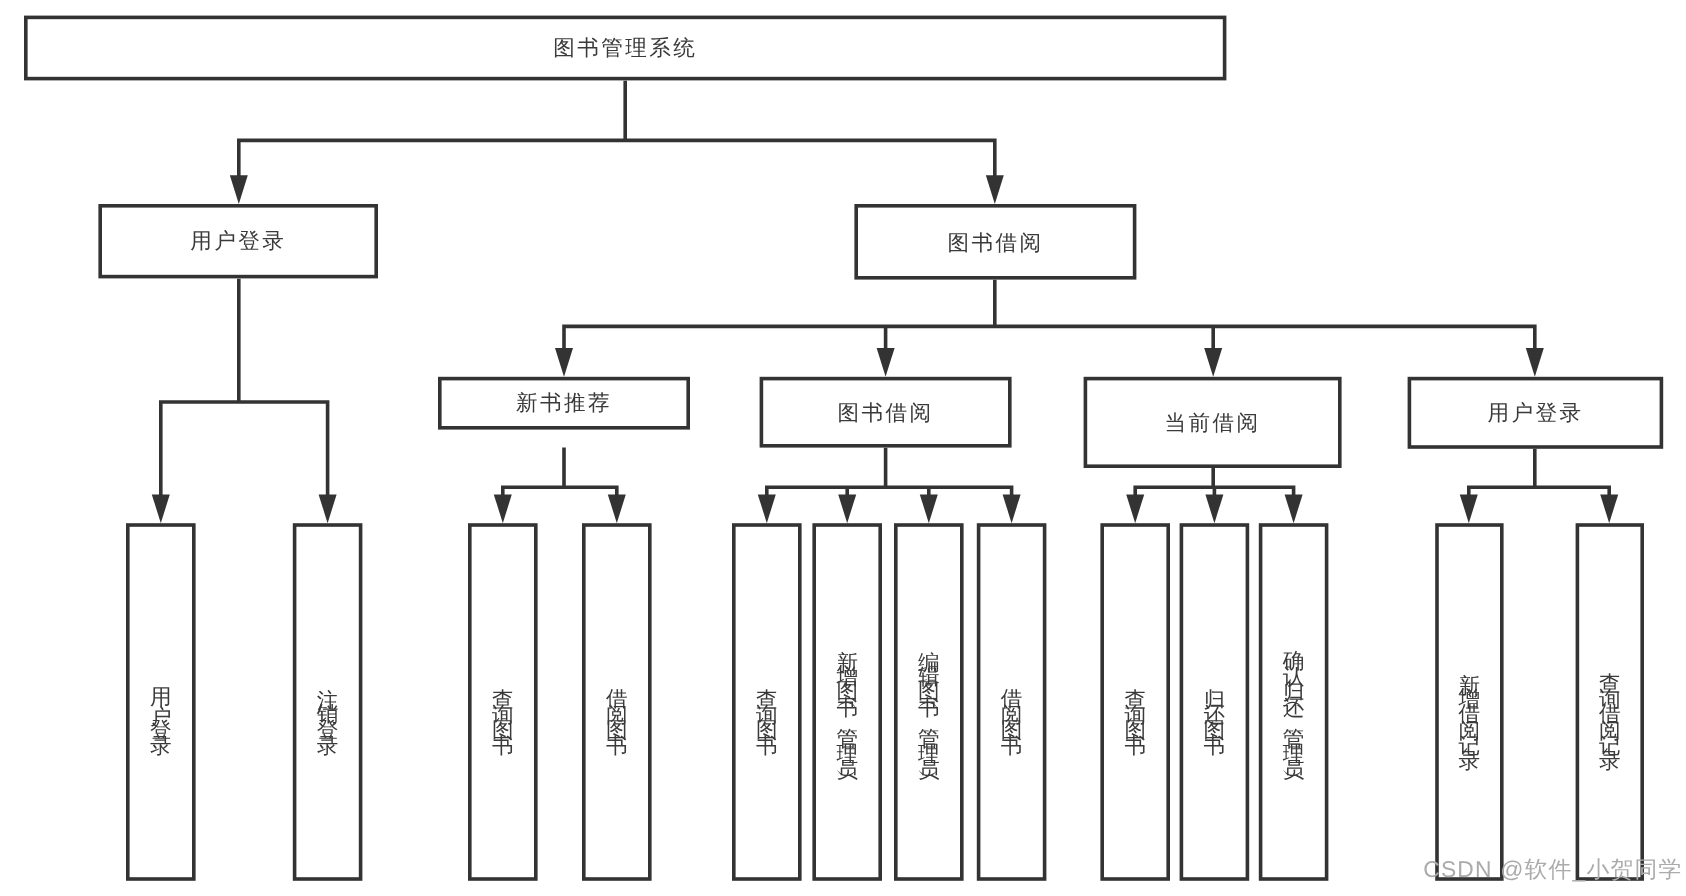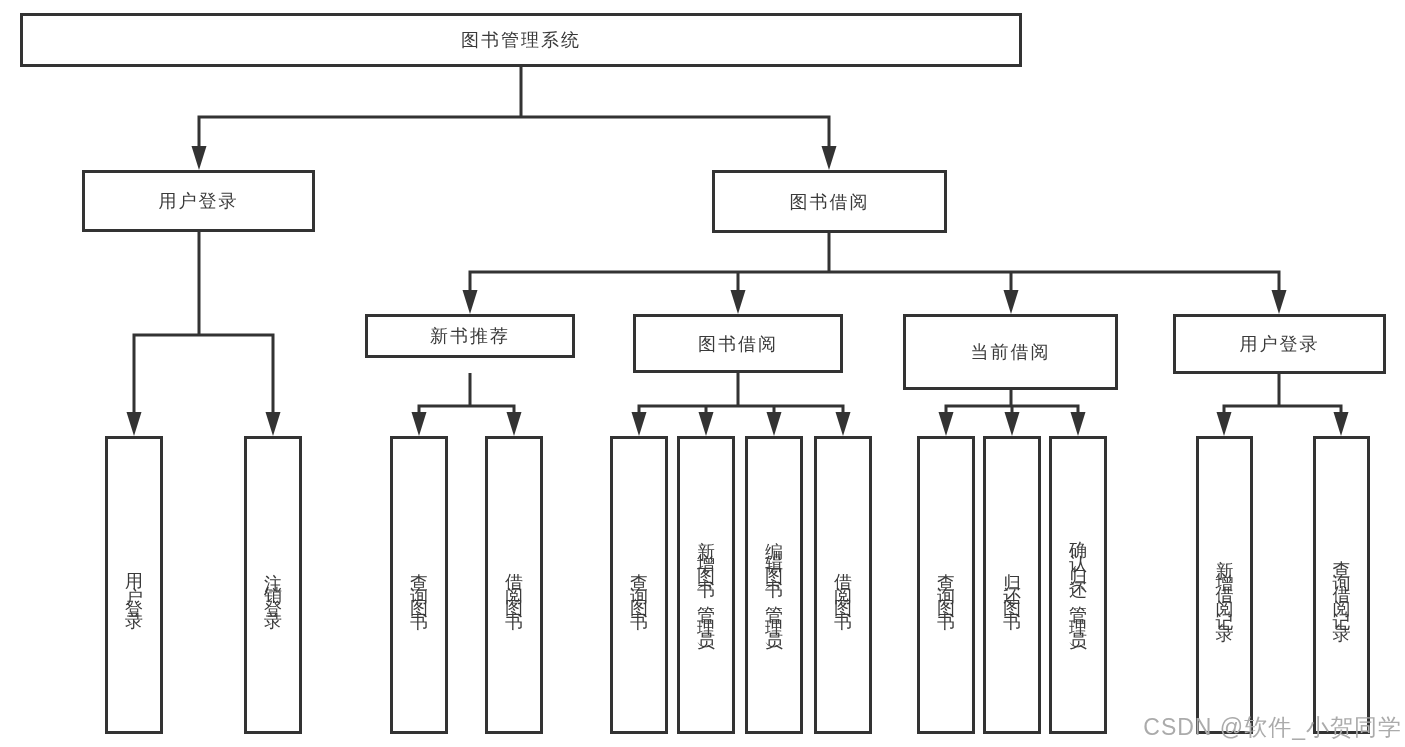--- a/index.html
+++ b/index.html
@@ -36,21 +36,21 @@
     text-orientation: mixed;
     font-size: 18px;
     color: #3a3a3a;
     line-height: 1;
     letter-spacing: 13px;
   }
   .watermark {
     position: absolute;
     top: 712px;
     right: 3px;
-    font-size: 23px;
+    font-size: 19px;
     color: #ababab;
     letter-spacing: 1px;
     white-space: nowrap;
     z-index: 5;
   }
 </style>
 </head>
 <body>
 
 <svg id="connectors" viewBox="0 0 1405 747" xmlns="http://www.w3.org/2000/svg">

